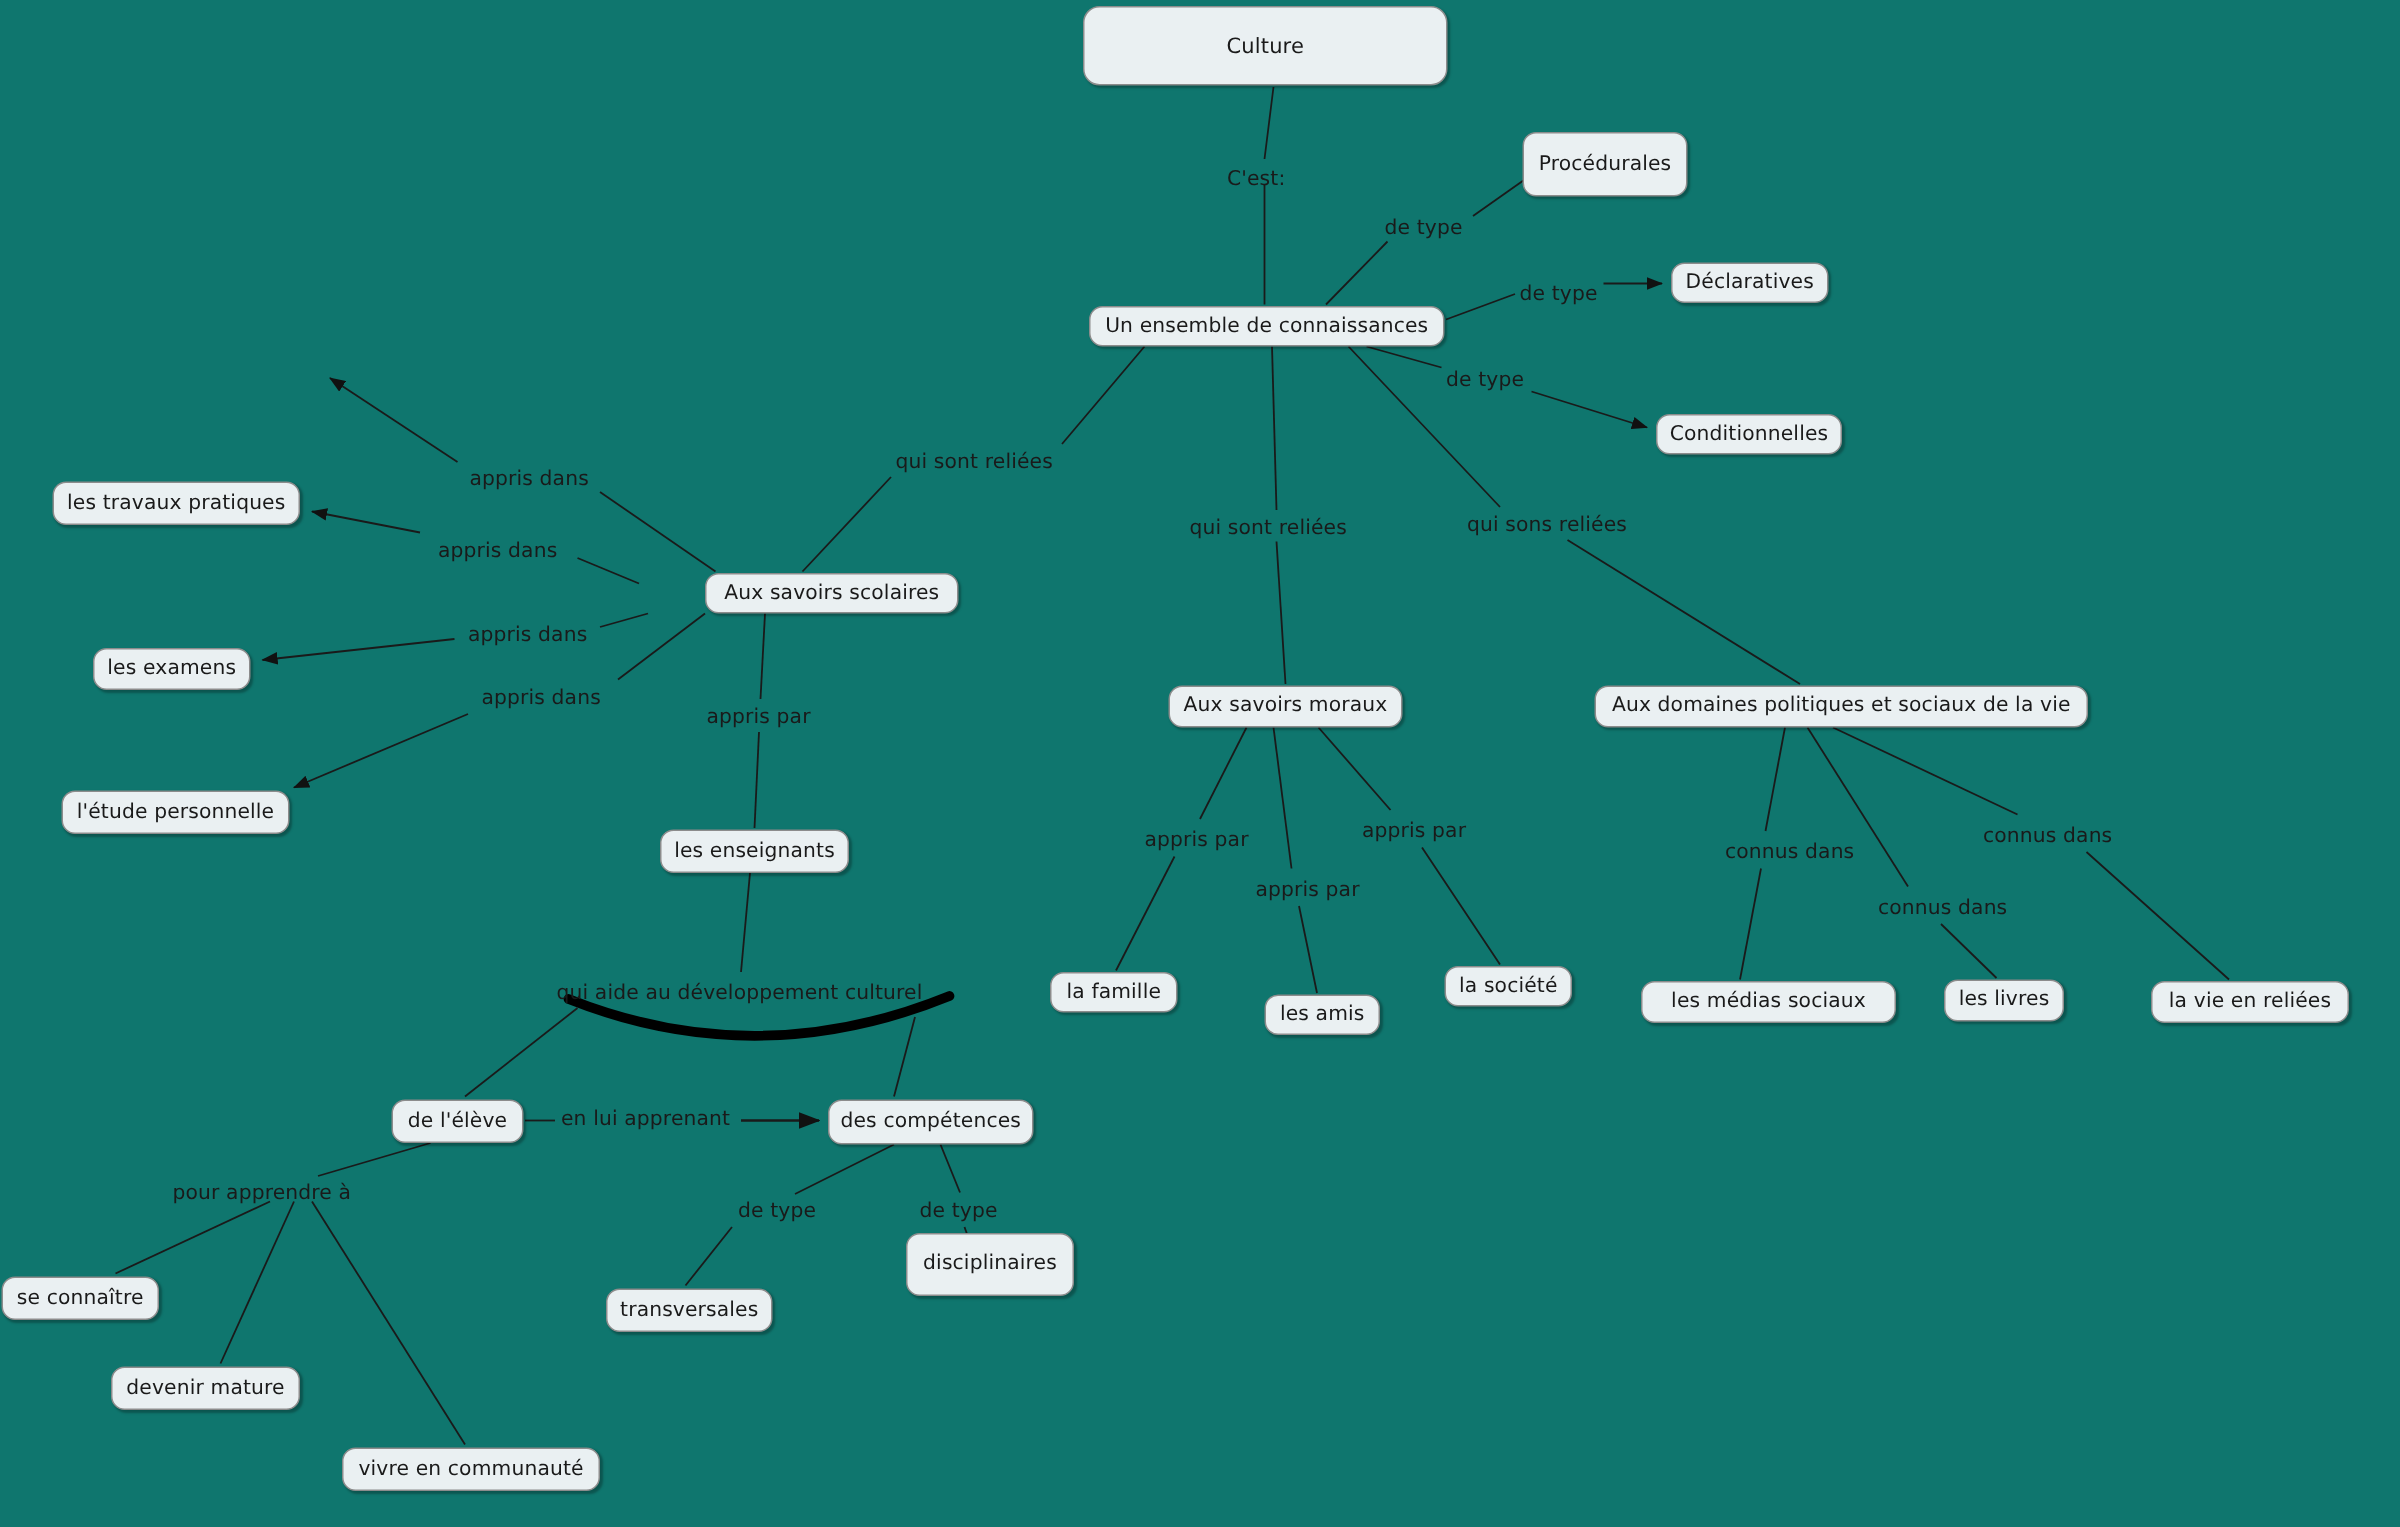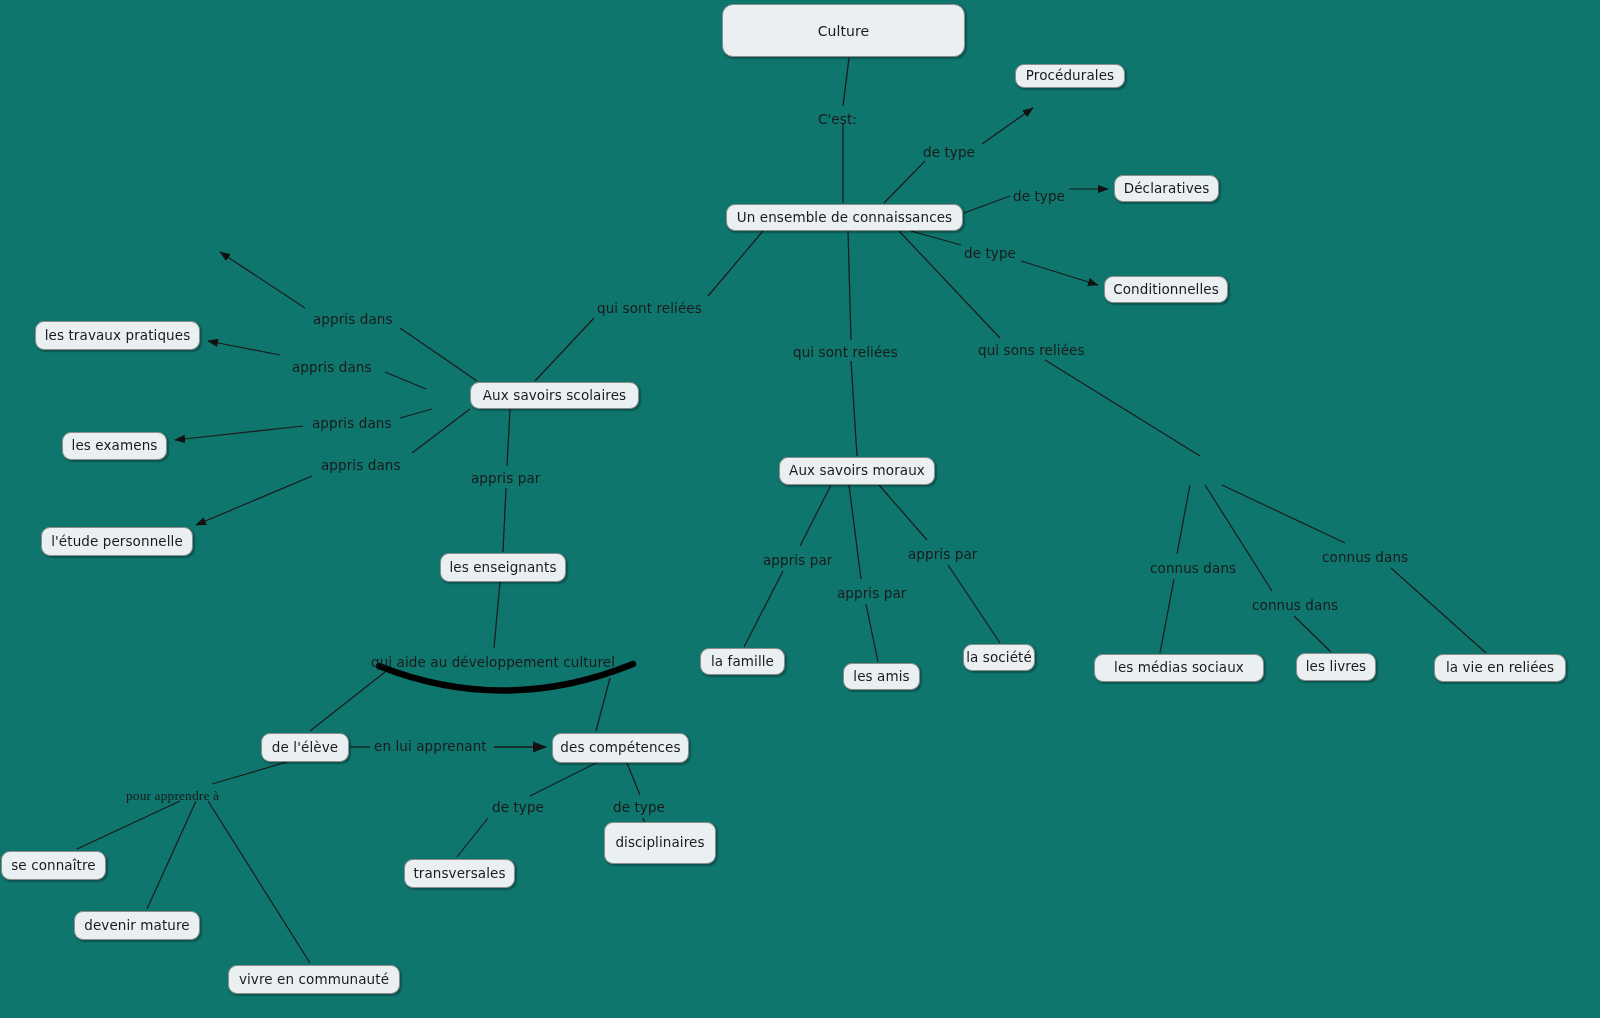--- a/index.html
+++ b/index.html
@@ -195,21 +195,21 @@
     <g>
       <line x1="1222" y1="485" x2="1345" y2="543" stroke="#1a1a1a" stroke-width="1.2"></line>
       <line x1="1391" y1="568" x2="1486" y2="653" stroke="#1a1a1a" stroke-width="1.2"></line>
     </g>
   </svg>
 
   <div class="node root" style="left:722px; top:4px; width:243px; height:53px;">Culture</div>
 
   <div class="node" style="left:726px; top:204px; width:237px; height:27px;">Un ensemble de connaissances</div>
 
-  <div class="node" style="left:1015px; top:64px; width:110px; height:24px;">Procédurales</div>
+  <div class="node" style="left:1015px; top:88px; width:110px; height:43px;">Procédurales</div>
 
   <div class="node" style="left:1114px; top:175px; width:105px; height:27px;">Déclaratives</div>
 
   <div class="node" style="left:1104px; top:276px; width:124px; height:27px;">Conditionnelles</div>
 
   <div class="node" style="left:426px; top:382px; width:169px; height:27px;margin-left:44px;">Aux savoirs scolaires</div>
 
 
   <div class="node" style="left:35px; top:321px; width:165px; height:29px;">les travaux pratiques</div>
 
@@ -218,22 +218,23 @@
   <div class="node" style="left:41px; top:527px; width:152px; height:29px;">l'étude personnelle</div>
 
   <div class="node" style="left:440px; top:553px; width:126px; height:29px;">les enseignants</div>
 
   <div class="node" style="left:779px; top:457px; width:156px; height:28px;">Aux savoirs moraux</div>
 
   <div class="node" style="left:700px; top:648px; width:85px; height:27px;">la famille</div>
 
   <div class="node" style="left:843px; top:663px; width:77px; height:27px;">les amis</div>
 
-  <div class="node" style="left:963px; top:644px; width:72px; height:27px;">la société</div>
-
+  <div class="node" style="left:963px; top:644px; width:85px; height:27px;">la société</div>
+
+  <div class="node" style="left:1063px; top:457px; width:329px; height:28px;">Aux domaines politiques et sociaux de la vie</div>
 
   <div class="node" style="left:1094px; top:654px; width:170px; height:28px;">les médias sociaux</div>
 
   <div class="node" style="left:1296px; top:653px; width:80px; height:28px;">les livres</div>
 
   <div class="node" style="left:1434px; top:654px; width:132px; height:28px;">la vie en reliées</div>
 
   <div class="node" style="left:261px; top:733px; width:88px; height:29px;">de l'élève</div>
 
   <div class="node" style="left:552px; top:733px; width:137px; height:30px;">des compétences</div>
@@ -285,15 +286,15 @@
   <div class="link-label" style="left:1322px; top:551px;">connus dans</div>
 
   <div class="link-label" style="left:371px; top:656px;">qui aide au développement culturel</div>
 
   <div class="link-label" style="left:374px; top:740px;">en lui apprenant</div>
 
   <div class="link-label" style="left:492px; top:801px;">de type</div>
 
   <div class="link-label" style="left:613px; top:801px;">de type</div>
 
-  <div class="link-label" style="left:126px; top:789px;font-family:Liberation Serif, serif;">pour apprendre à</div>
+  <div class="link-label" style="left:115px; top:789px;">pour apprendre à</div>
 
 </div>
 
 </body></html>

